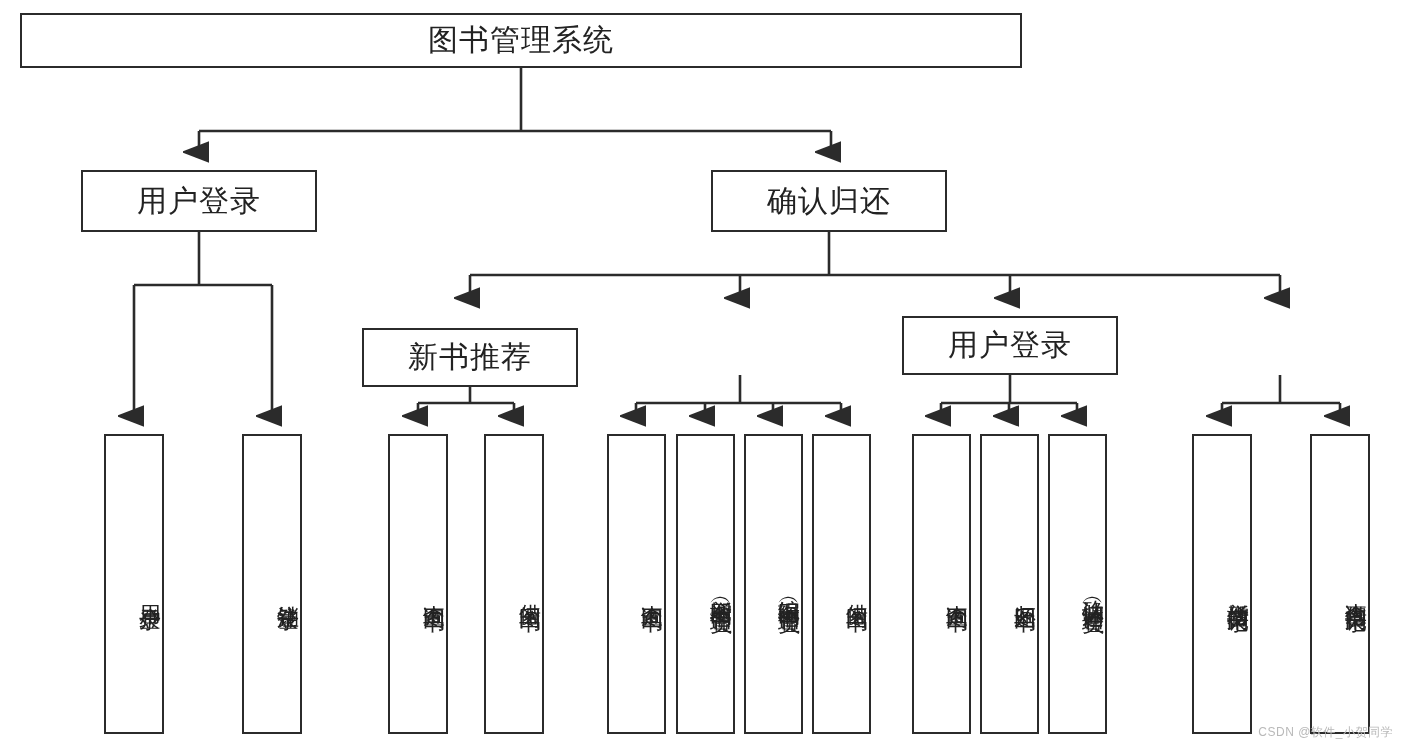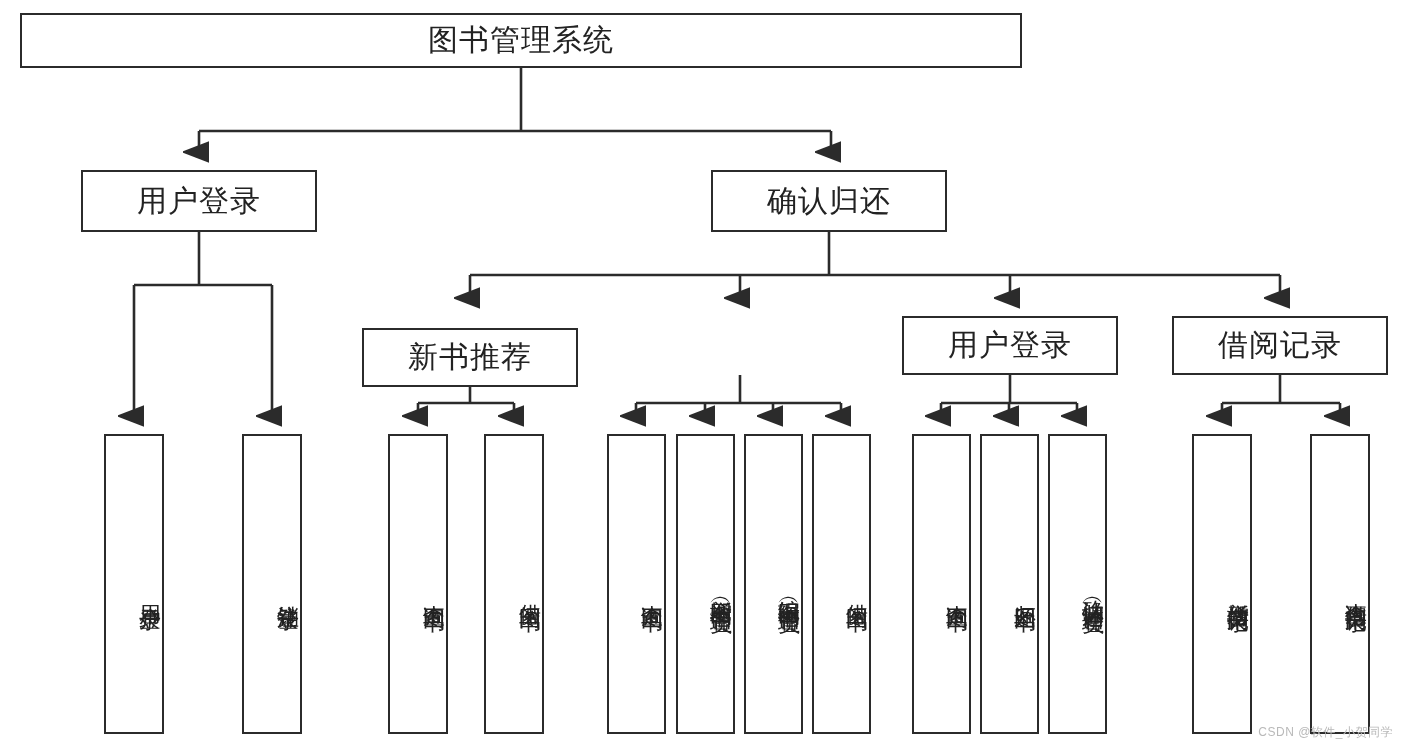--- a/index.html
+++ b/index.html
@@ -129,23 +129,20 @@
   <div class="node horiz" style="left:711px; top:170px; width:236px; height:62px;">
     <span class="label">确认归还</span>
   </div>
 
   <div class="node horiz" style="left:362px; top:328px; width:216px; height:59px;">
     <span class="label">新书推荐</span>
   </div>
   <div class="node horiz" style="left:902px; top:316px; width:216px; height:59px;">
     <span class="label">用户登录</span>
   </div>
-  <div class="node horiz" style="left:1172px; top:316px; width:216px; height:59px;">
-    <span class="label">借阅记录</span>
-  </div>
 
   <div class="node vert" style="left:104px; top:434px; width:60px; height:300px;">
     <span class="label">用户登录</span>
   </div>
   <div class="node vert" style="left:242px; top:434px; width:60px; height:300px;">
     <span class="label">注销登录</span>
   </div>
 
   <div class="node vert" style="left:388px; top:434px; width:60px; height:300px;">
     <span class="label">查询图书</span>

